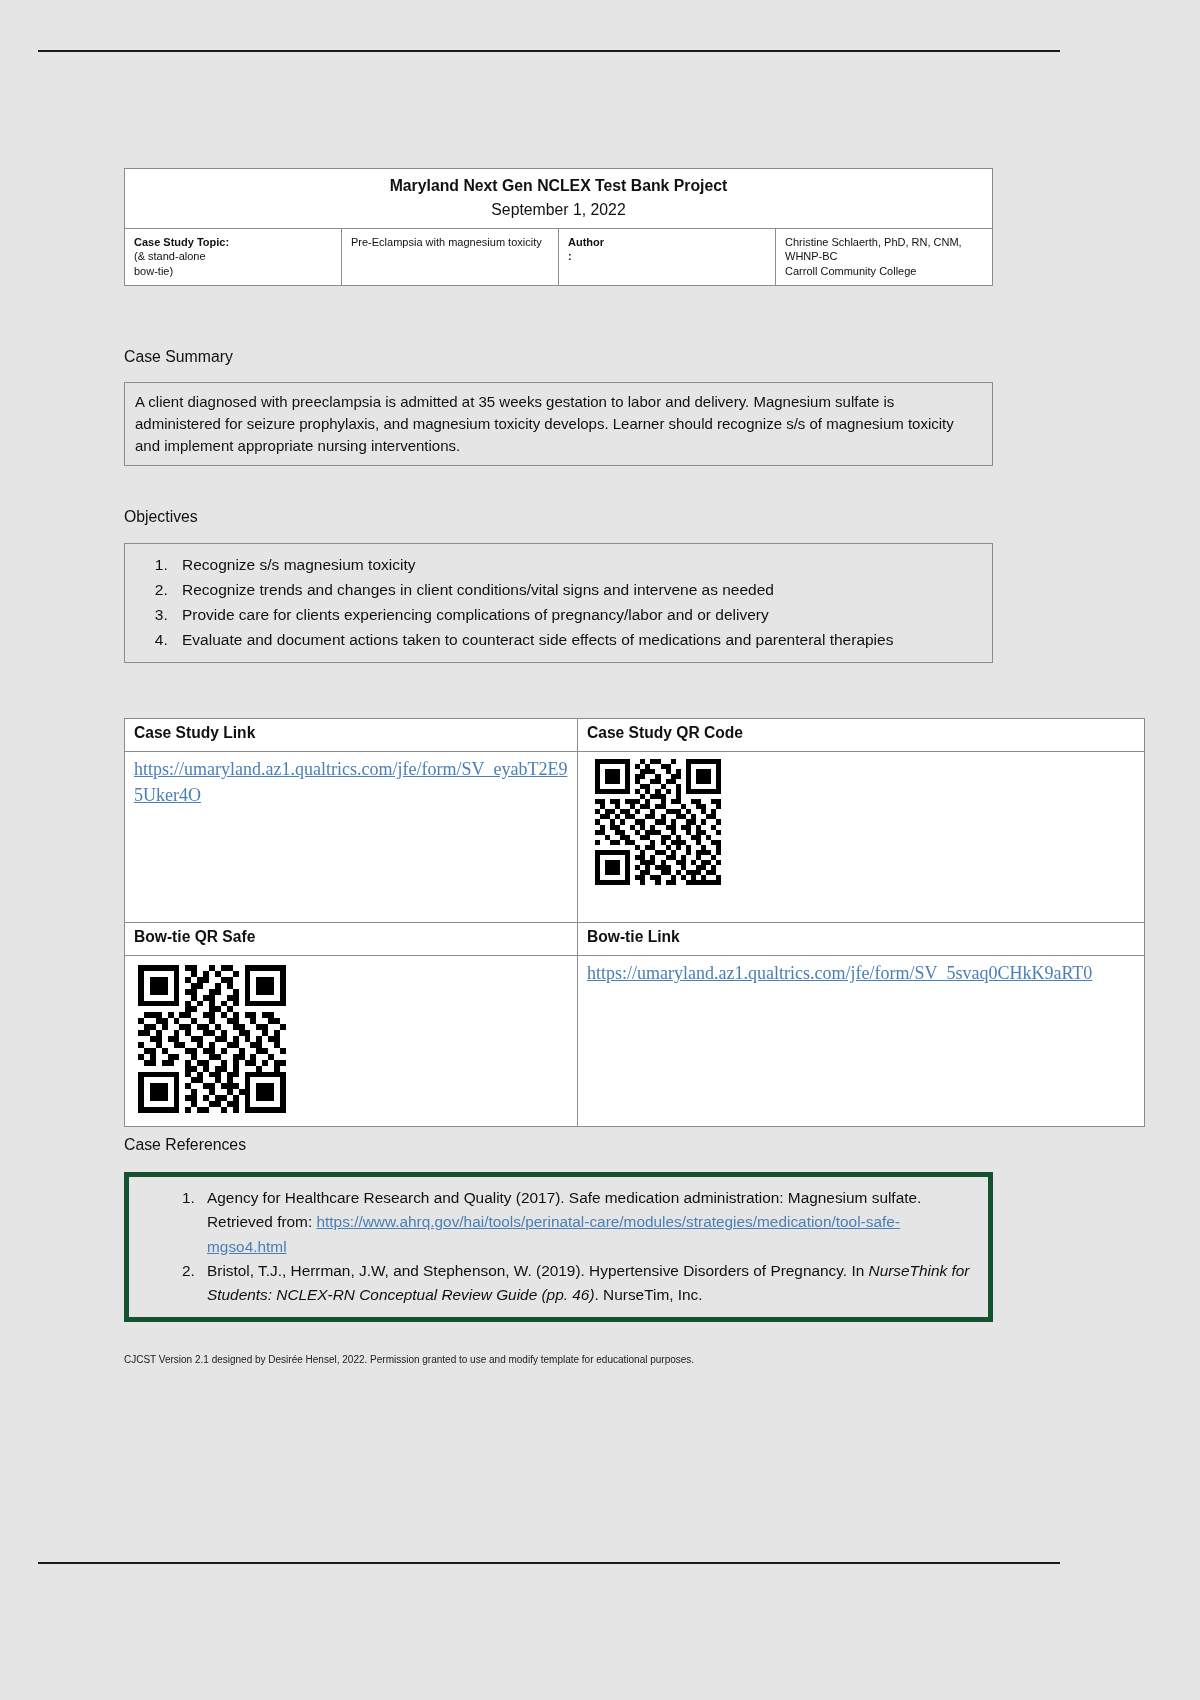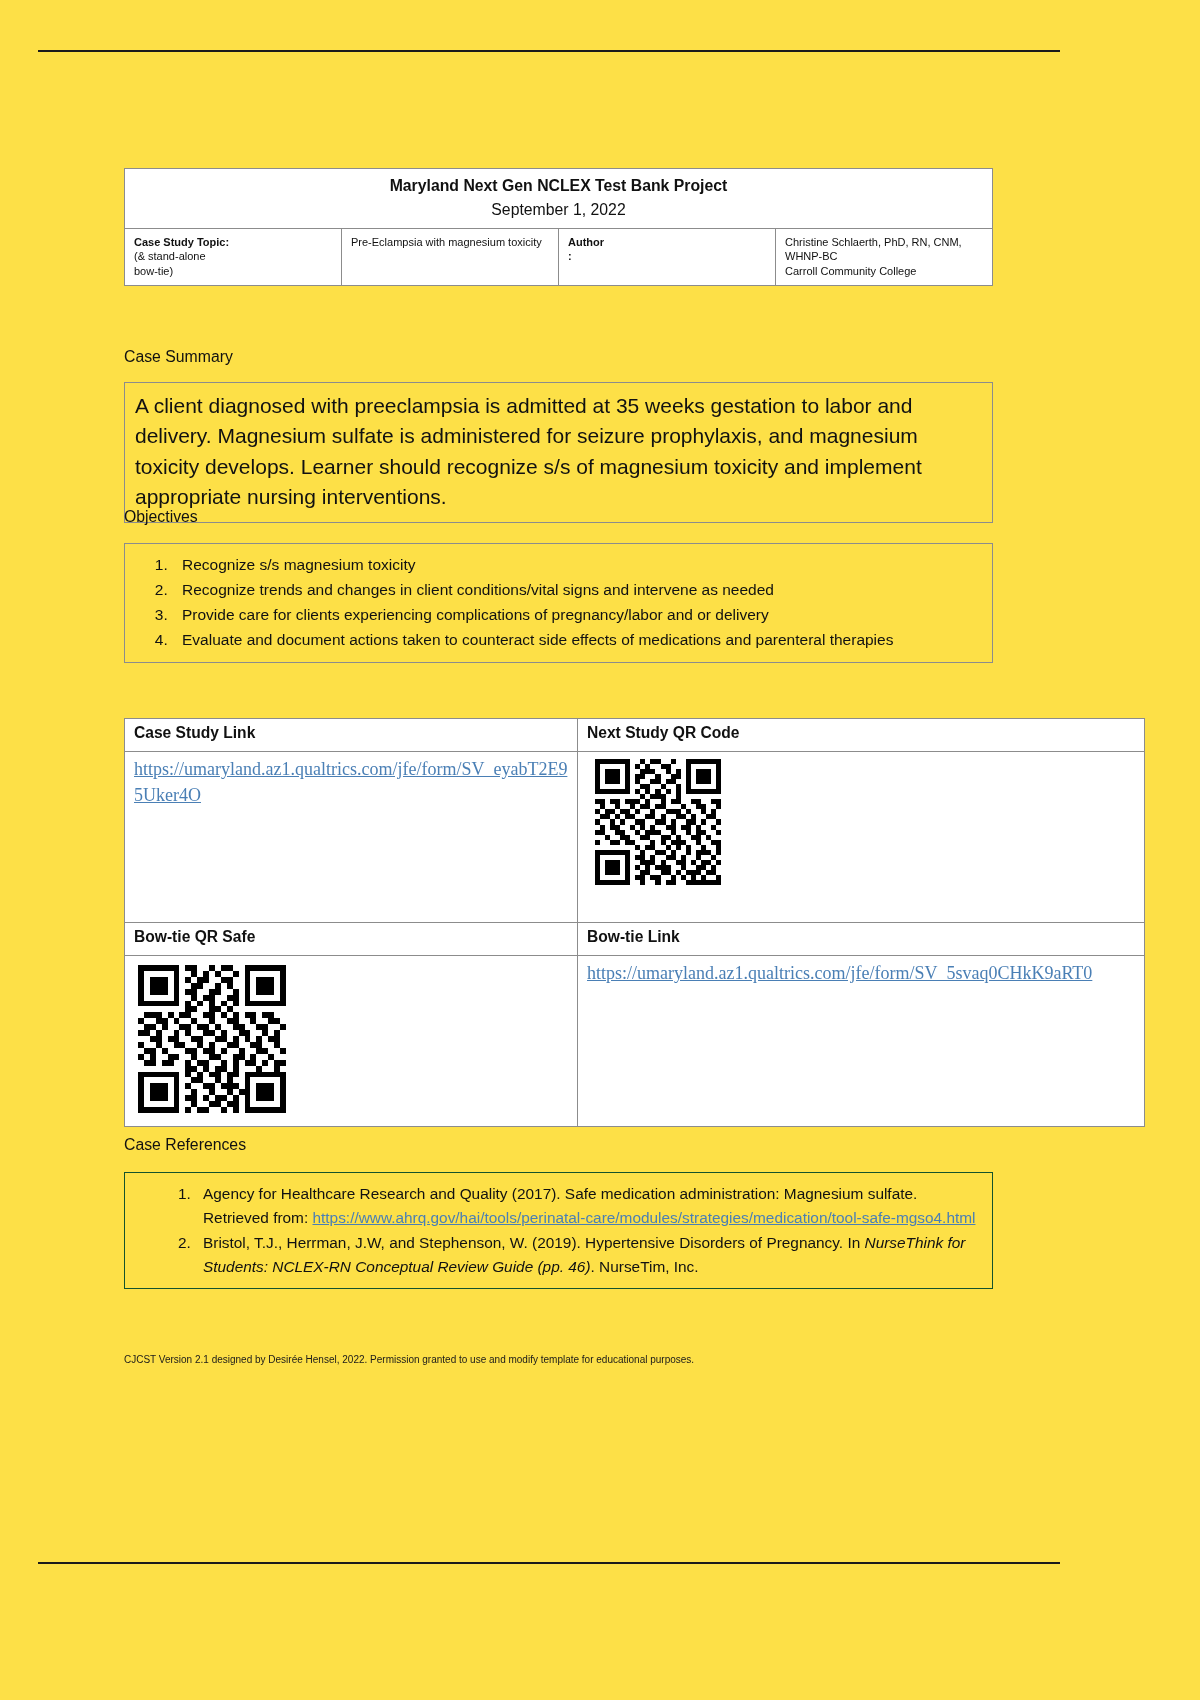--- a/index.html
+++ b/index.html
@@ -13,21 +13,21 @@
     font-family: "Liberation Sans", sans-serif;
     color: #111111;
     position: relative;
     overflow: hidden;
   }
   .page {
     position: absolute;
     top: 0; left: 0;
     width: 1200px;
     height: 1700px;
-    background: #fde047;
+    background: #e5e5e5;
   }
   .rule-top {
     position: absolute;
     left: 38px;
     top: 50px;
     width: 1022px;
     height: 0;
     border-top: 2px solid #1a1a1a;
   }
   .rule-bottom {
@@ -90,21 +90,21 @@
     position: absolute;
     left: 0;
   }
 
   
   .summary-box {
     width: 869px;
     border: 1px solid #8c8c8c;
     box-sizing: border-box;
     padding: 8px 10px 9px 10px;
-    font-size: 21px;
+    font-size: 15px;
     line-height: 1.45;
   }
 
   
   .obj-box {
     width: 869px;
     border: 1px solid #8c8c8c;
     box-sizing: border-box;
     padding: 8px 10px 10px 3px;
   }
@@ -146,21 +146,21 @@
     text-decoration: underline;
     font-family: "Liberation Serif", serif;
     font-size: 18px;
     line-height: 1.42;
     word-break: break-all;
   }
 
   
   .ref-box {
     width: 869px;
-    border: 1px solid #14532d;
+    border: 5px solid #14532d;
     box-sizing: border-box;
     padding: 9px 10px 9px 2px;
   }
   ol.ref-list {
     margin: 0;
     padding-left: 68px;
     font-size: 15.4px;
     line-height: 1.58;
   }
   ol.ref-list li { padding-left: 8px; }
@@ -240,21 +240,21 @@
           <li>Evaluate and document actions taken to counteract side effects of medications and parenteral therapies</li>
         </ol>
       </div>
     </div>
 
     <div class="block" style="top:550px">
       <table class="links">
         <tbody>
             <tr>
           <td class="link-head" style="width:434px">Case Study Link</td>
-          <td class="link-head">Next Study QR Code</td>
+          <td class="link-head">Case Study QR Code</td>
         </tr>
         <tr>
           <td class="link-body">
             <a class="doclink" href="#">https://umaryland.az1.qualtrics.com/jfe/form/SV_eyabT2E95Uker4O</a>
           </td>
           <td class="link-body">
             <div class="qr-wrap-a">
               <svg class="qr" width="126" height="126" viewBox="0 0 25 25" shape-rendering="crispEdges">
                 <rect width="25" height="25" fill="#ffffff"></rect>
                 <g fill="#000000">

